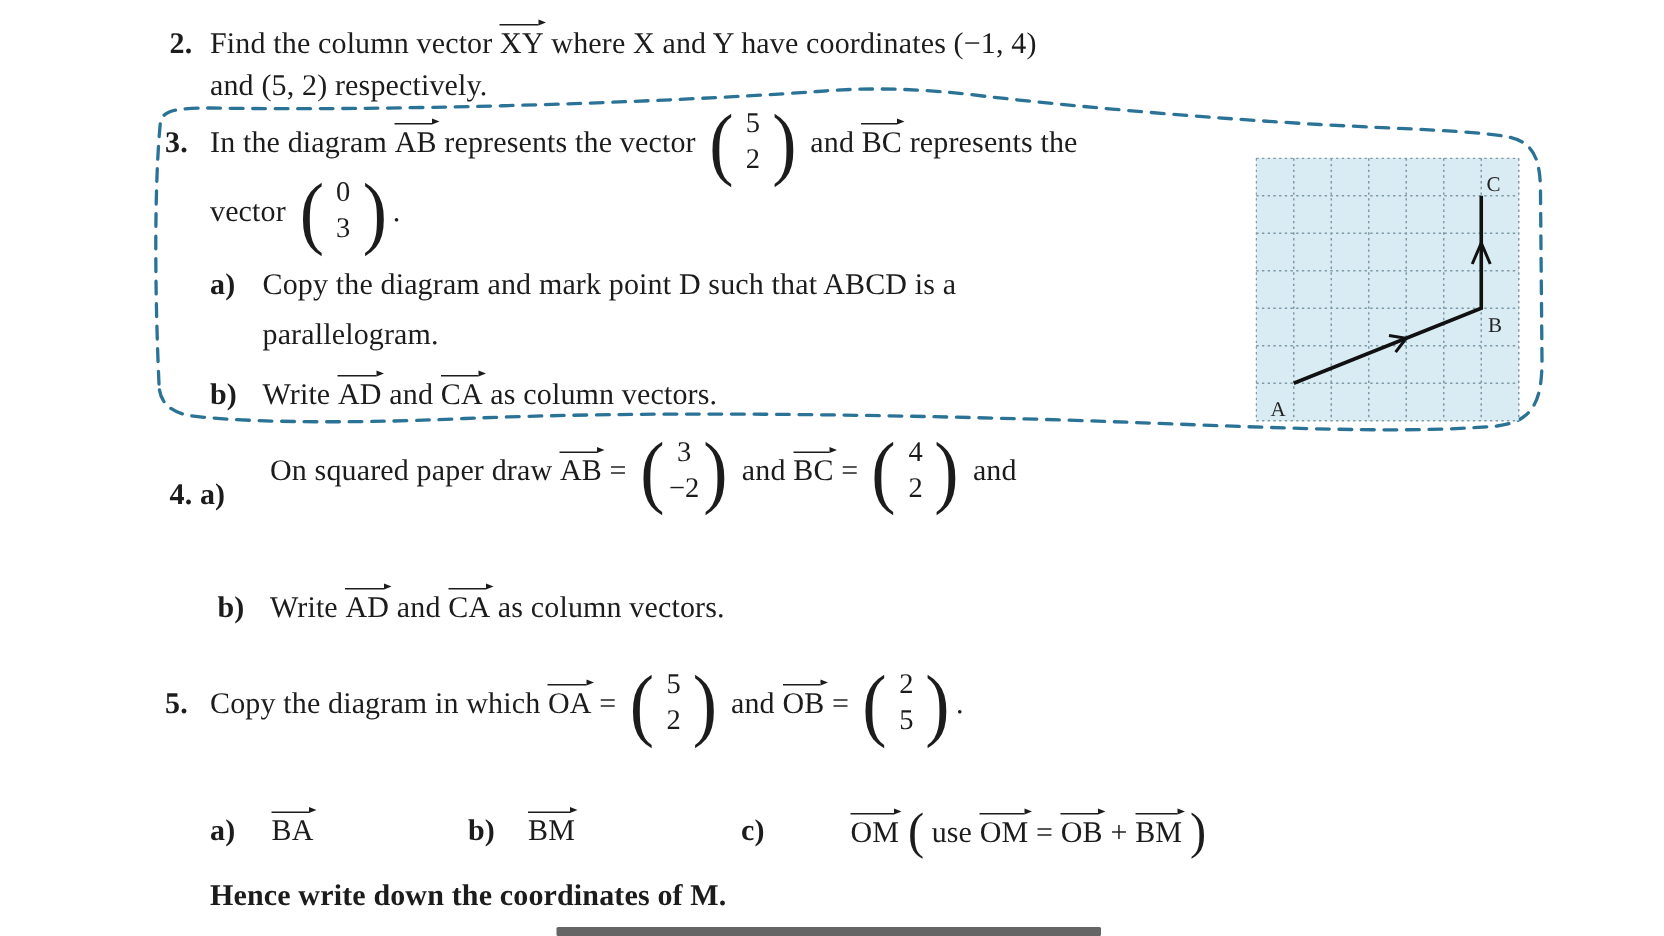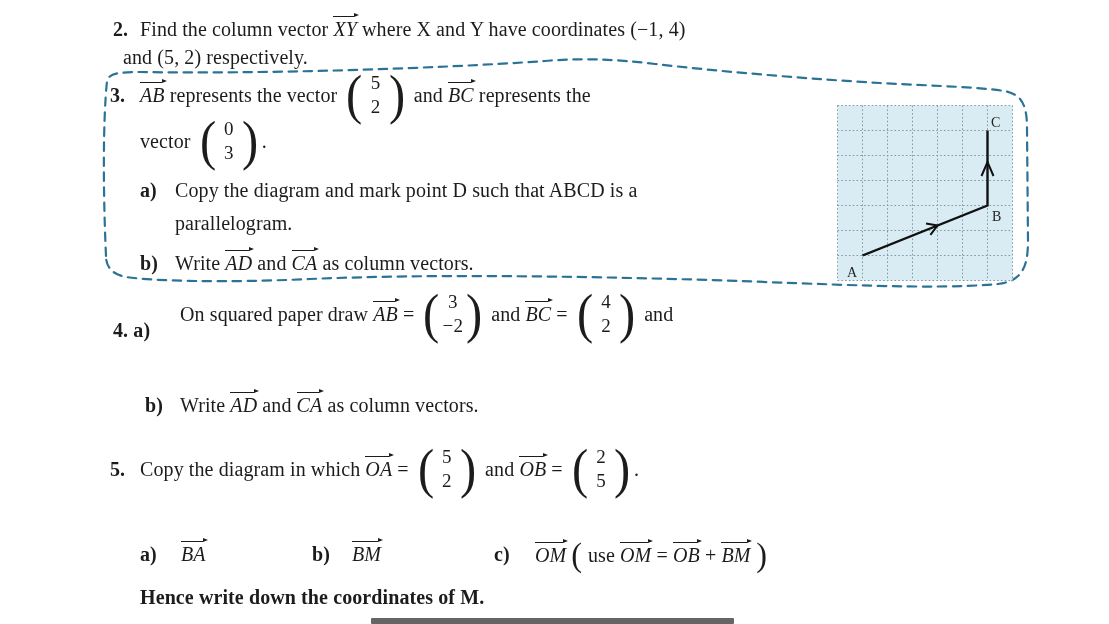--- a/index.html
+++ b/index.html
@@ -4,32 +4,32 @@
 <style>
   html,body{margin:0;padding:0;background:#fff;}
   .page{position:relative;width:1109px;height:624px;background:#ffffff;overflow:hidden;
         font-family:"Liberation Serif",serif;color:#1c1c1c;font-size:20px;letter-spacing:0.1px;}
   .row{position:absolute;display:flex;align-items:center;}
   .row span{white-space:pre;}
   .line{position:absolute;white-space:pre;}
   .bold{font-weight:bold;}
   .num{display:inline-block;}
   
-  .vec{position:relative;display:inline-block;line-height:1.15;font-style:italic;}
+  .vec{position:relative;display:inline-block;line-height:1.15;}
   .vec::before{content:"";position:absolute;left:0;right:3px;top:-2px;border-top:1.5px solid #1c1c1c;}
   .vec::after{content:"";position:absolute;right:-2px;top:-5px;width:0;height:0;
               border-left:5px solid #1c1c1c;border-top:2.6px solid transparent;border-bottom:2.6px solid transparent;}
   
   .cvec{display:inline-flex;align-items:center;height:58px;margin:0 3px;}
   .cvec .p{font-size:54px;line-height:54px;font-weight:400;transform:scaleX(.9);}
   .cvec .vals{display:inline-flex;flex-direction:column;align-items:center;min-width:20px;
               font-size:19px;line-height:24px;margin:0 2px;}
   
   .bp{font-size:34px;line-height:34px;font-weight:400;transform:scaleX(.95);}
-  .cexpr{display:inline-flex;align-items:center;white-space:pre;}
+  .cexpr{display:inline-flex;align-items:center;white-space:pre;margin-left:32px;}
   .absrow{position:absolute;height:36px;}
   .absrow > span{position:absolute;top:6px;white-space:pre;}
   .bottom-bar{position:absolute;background:#4a4a4a;border-radius:1px;opacity:.85;}
   svg text{font-family:"Liberation Serif",serif;}
 </style>
 </head>
 <body>
 
 <div class="page">
 
@@ -42,24 +42,25 @@
              C570,276 430,274 310,279 C225,283 152,281 126,277
              C111,274 106,266 106,256 Z" fill="none" stroke="#2a7396" stroke-width="2.2" stroke-dasharray="8.5 6.5" stroke-linecap="round"></path>
   </svg>
 
   <div class="row" style="left:113px;top:16px;height:26px;">
     <span class="bold num" style="width:27px;">2.</span>
       <span>Find the column vector </span>
       <span class="vec">XY</span>
       <span> where X and Y have coordinates (−1, 4)</span>
   </div>
-  <div class="line" style="left:123px;top:46px;">and (5, 2) respectively.</div>
+  <div class="line" style="left:140px;top:46px;">and (5, 2) respectively.</div>
 
   <div class="row" style="left:110px;top:66px;height:58px;">
     <span class="bold num" style="width:30px;">3.</span>
+      <span>In the diagram </span>
       <span class="vec">AB</span>
       <span> represents the vector </span>
       <span class="cvec"><span class="p">(</span><span class="vals"><span>5</span><span>2</span></span><span class="p">)</span></span>
       <span> and </span>
       <span class="vec">BC</span>
       <span> represents the</span>
   </div>
 
   <div class="row" style="left:140px;top:112px;height:58px;">
     <span>vector </span>

